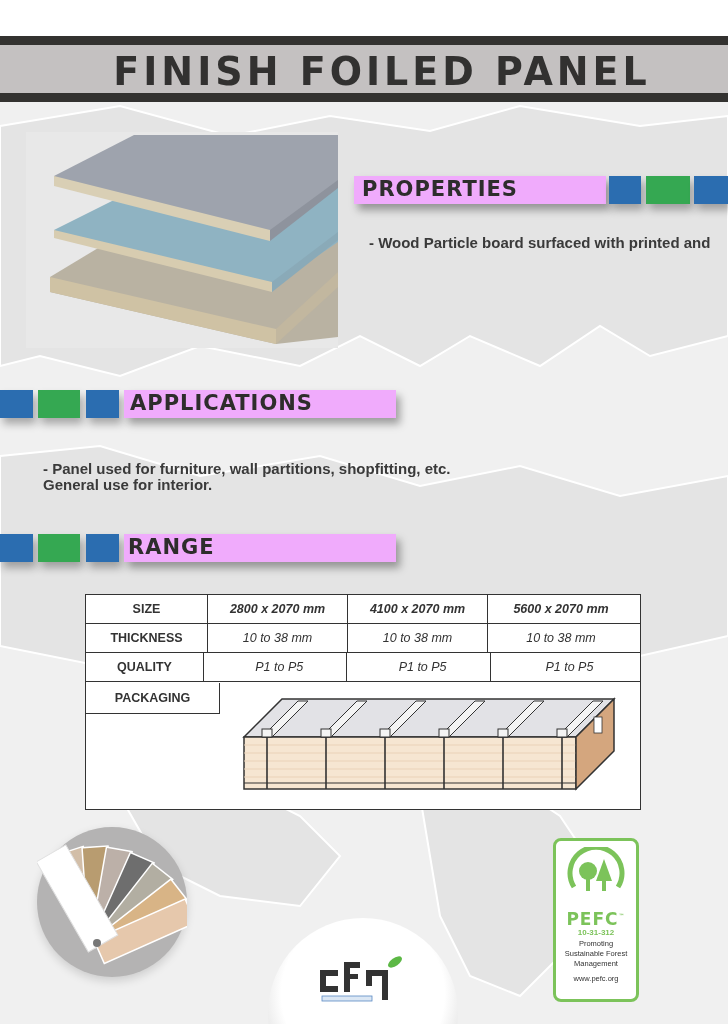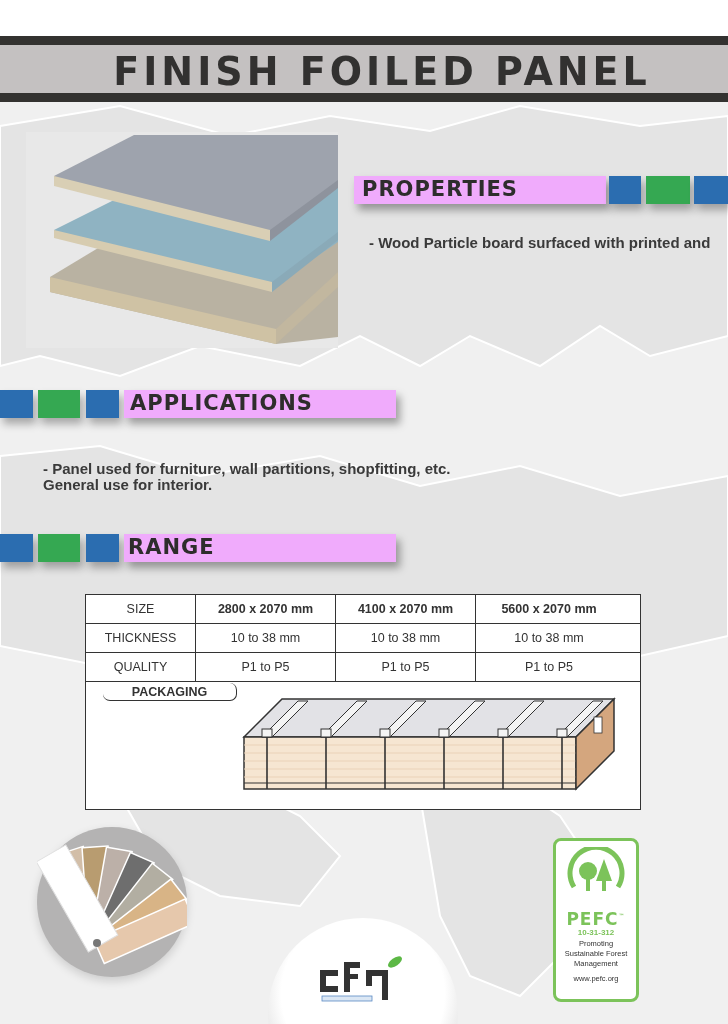--- a/index.html
+++ b/index.html
@@ -71,29 +71,29 @@
     border: 1.5px solid #333;
     background: #ffffff;
   }
   .rt-row { position: absolute; left: 0; width: 100%; height: 29px; border-bottom: 1px solid #333; display: flex; }
   .rt-cell {
     height: 100%; border-right: 1px solid #333;
     display: flex; align-items: center; justify-content: center;
     font-size: 12.5px; color: #333;
   }
   .rt-cell:last-child { border-right: none; }
-  .rt-cell.label { width: 110px; font-weight: normal; }
-  .rt-cell.val { width: 140px; }
+  .rt-cell.label { width: 122px; font-weight: bold; }
+  .rt-cell.val { width: 140px; font-style: italic; }
   .rt-cell.val.last { width: 146px; }
   .rt-row.header .rt-cell.val { font-weight: bold; }
   .pack-label {
-    position: absolute; left: 17px; top: 88px; width: 134px; height: 18px;
+    position: absolute; left: 0; top: 88px; width: 134px; height: 31px;
     border-right: 1px solid #333; border-bottom: 1px solid #333;
     display: flex; align-items: center; justify-content: center;
-    font-size: 12.5px; font-weight: bold; color: #333; border-radius: 7px;
+    font-size: 12.5px; font-weight: bold; color: #333;
   }
   .pack-svg { position: absolute; left: 156px; top: 96px; }
 
   
   .swatch-circle {
     position: absolute; left: 37px; top: 827px; width: 150px; height: 150px;
     border-radius: 50%; background: #b4b3b3;
     box-shadow: 0 4px 10px rgba(0,0,0,0.15);
   }
   .logo-circle {
@@ -181,21 +181,21 @@
     <div class="rt-cell val">2800 x 2070 mm</div>
     <div class="rt-cell val">4100 x 2070 mm</div>
     <div class="rt-cell val last">5600 x 2070 mm</div>
   </div>
   <div class="rt-row" style="top:29px;">
     <div class="rt-cell label">THICKNESS</div>
     <div class="rt-cell val">10 to 38 mm</div>
     <div class="rt-cell val">10 to 38 mm</div>
     <div class="rt-cell val last">10 to 38 mm</div>
   </div>
-  <div class="rt-row" style="top:58px;">
+  <div class="rt-row" style="top:58px;gap:8px;">
     <div class="rt-cell label">QUALITY</div>
     <div class="rt-cell val">P1 to P5</div>
     <div class="rt-cell val">P1 to P5</div>
     <div class="rt-cell val last">P1 to P5</div>
   </div>
   <div class="pack-label">PACKAGING</div>
 
   <svg class="pack-svg" width="374" height="104" viewBox="0 0 374 104">
 
     <polygon points="2,46 40,8 372,8 334,46" fill="#e2e2e6" stroke="#333" stroke-width="1.5"></polygon>

